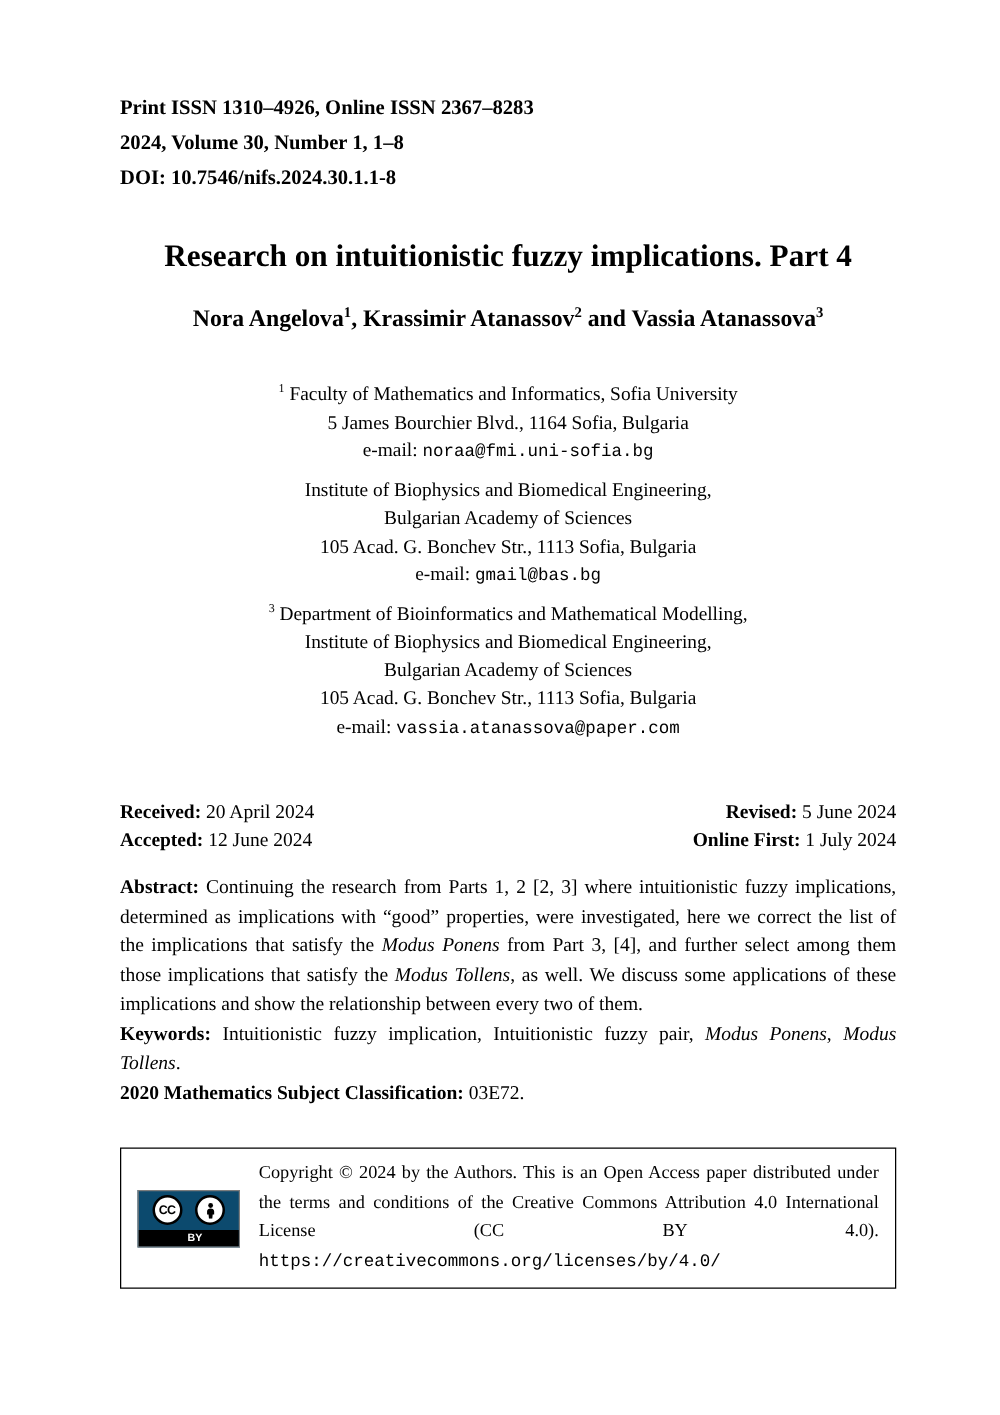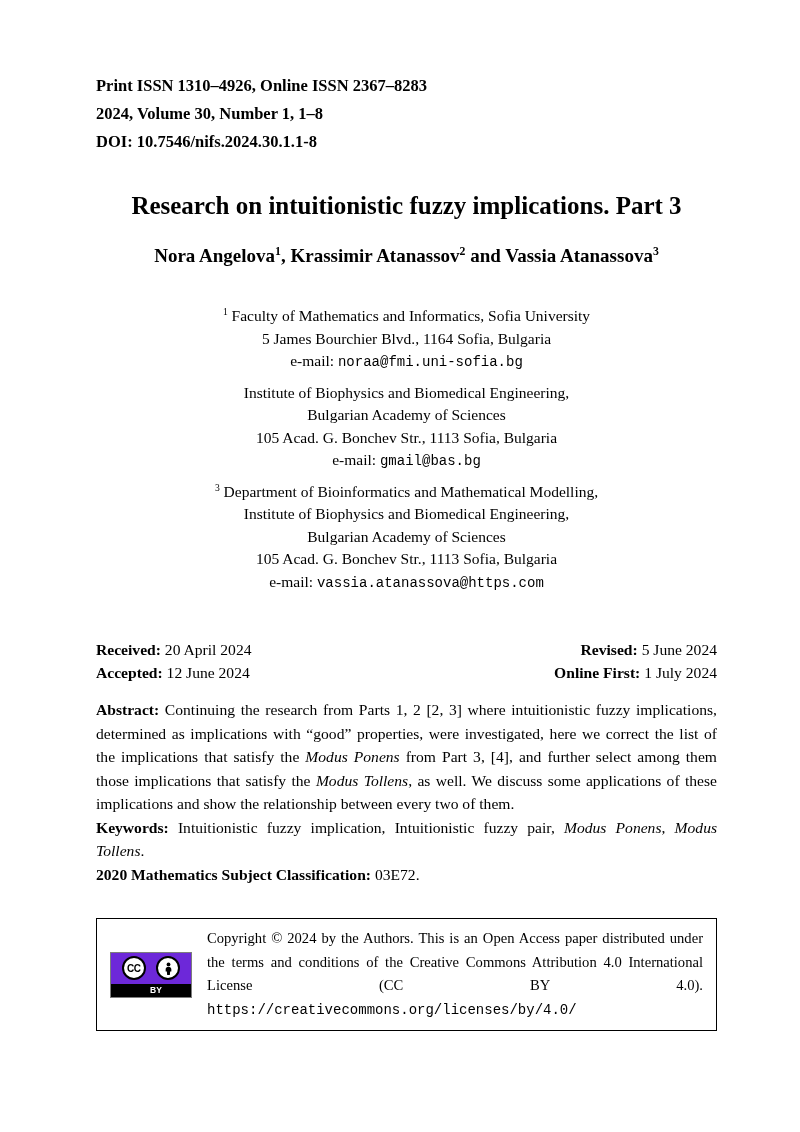--- a/index.html
+++ b/index.html
@@ -78,21 +78,21 @@
   .cb-text {
     margin: 0;
     flex: 1;
     font-size: 14.6px;
     line-height: 23.5px;
     text-align: justify;
   }
   .cc-badge {
     flex: 0 0 auto;
     width: 82px; height: 46px;
-    background: #6d28d9;
+    background: #0c4a6e;
     border: 1px solid #7d7d7d;
     box-sizing: border-box;
     display: flex;
     flex-direction: column;
   }
   .cc-top {
     flex: 1;
     display: flex;
     align-items: center;
     justify-content: space-evenly;
@@ -128,21 +128,21 @@
 <body>
 
 <div class="page">
 
   <header class="jheader">
     <div>Print ISSN 1310–4926, Online ISSN 2367–8283</div>
     <div>2024, Volume 30, Number 1, 1–8</div>
     <div>DOI: 10.7546/nifs.2024.30.1.1-8</div>
   </header>
 
-  <h1 class="paper-title">Research on intuitionistic fuzzy implications. Part 3</h1>
+  <h1 class="paper-title">Research on intuitionistic fuzzy implications. Part 4</h1>
 
   <div class="authors"><span>Nora Angelova</span><sup>1</sup><span>, Krassimir Atanassov</span><sup>2</sup><span> and Vassia Atanassova</span><sup>3</sup></div>
 
   <section class="affils">
 
     <div class="affil">
       <div><sup>1</sup> <span>Faculty of Mathematics and Informatics, Sofia University</span></div>
       <div>5 James Bourchier Blvd., 1164 Sofia, Bulgaria</div>
       <div><span>e-mail: </span><span class="mono">noraa@fmi.uni-sofia.bg</span></div>
     </div>
@@ -152,21 +152,21 @@
       <div>Bulgarian Academy of Sciences</div>
       <div>105 Acad. G. Bonchev Str., 1113 Sofia, Bulgaria</div>
       <div><span>e-mail: </span><span class="mono">gmail@bas.bg</span></div>
     </div>
 
     <div class="affil">
       <div><sup>3</sup> <span>Department of Bioinformatics and Mathematical Modelling,</span></div>
       <div>Institute of Biophysics and Biomedical Engineering,</div>
       <div>Bulgarian Academy of Sciences</div>
       <div>105 Acad. G. Bonchev Str., 1113 Sofia, Bulgaria</div>
-      <div><span>e-mail: </span><span class="mono">vassia.atanassova@https.com</span></div>
+      <div><span>e-mail: </span><span class="mono">vassia.atanassova@paper.com</span></div>
     </div>
 
   </section>
 
   <section class="dates">
     <div class="row">
       <div><b>Received:</b><span> 20 April 2024</span></div>
       <div><b>Revised:</b><span> 5 June 2024</span></div>
     </div>
     <div class="row">

